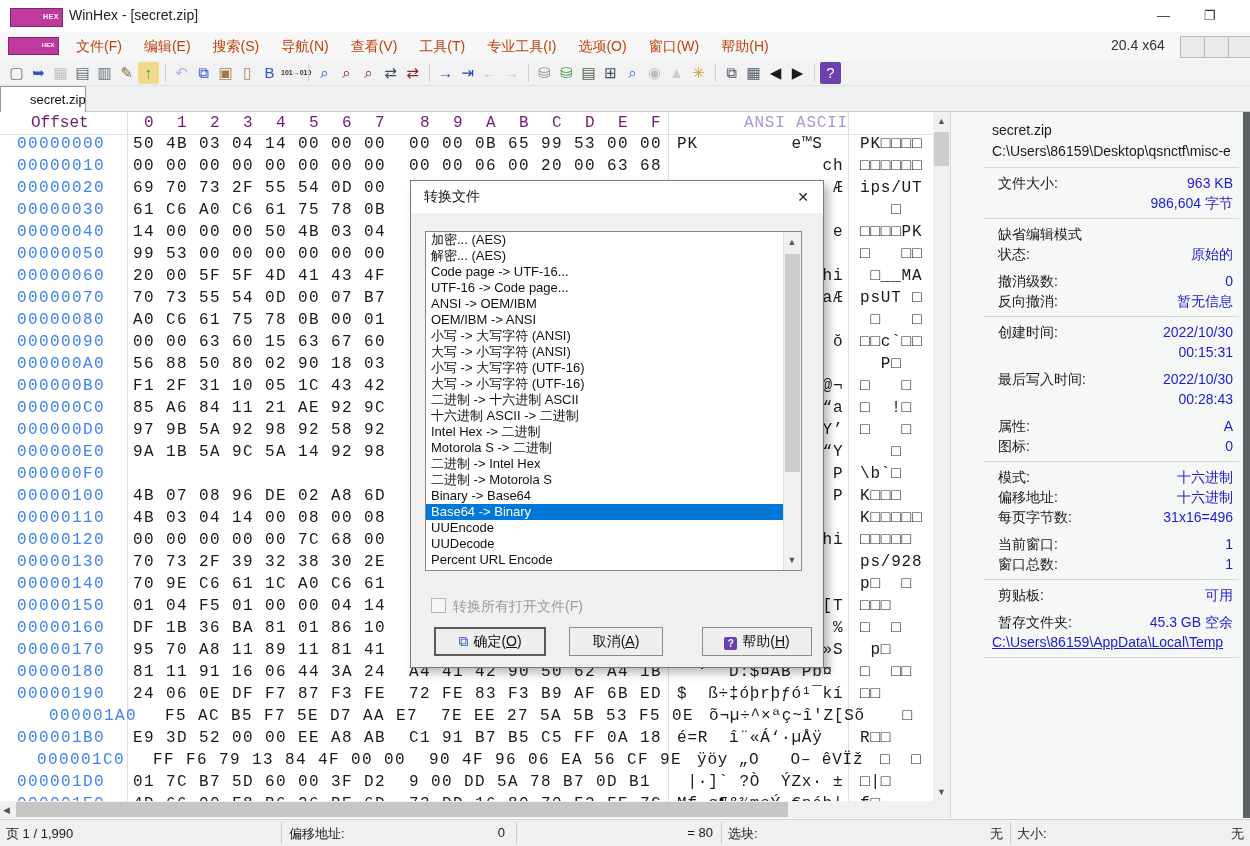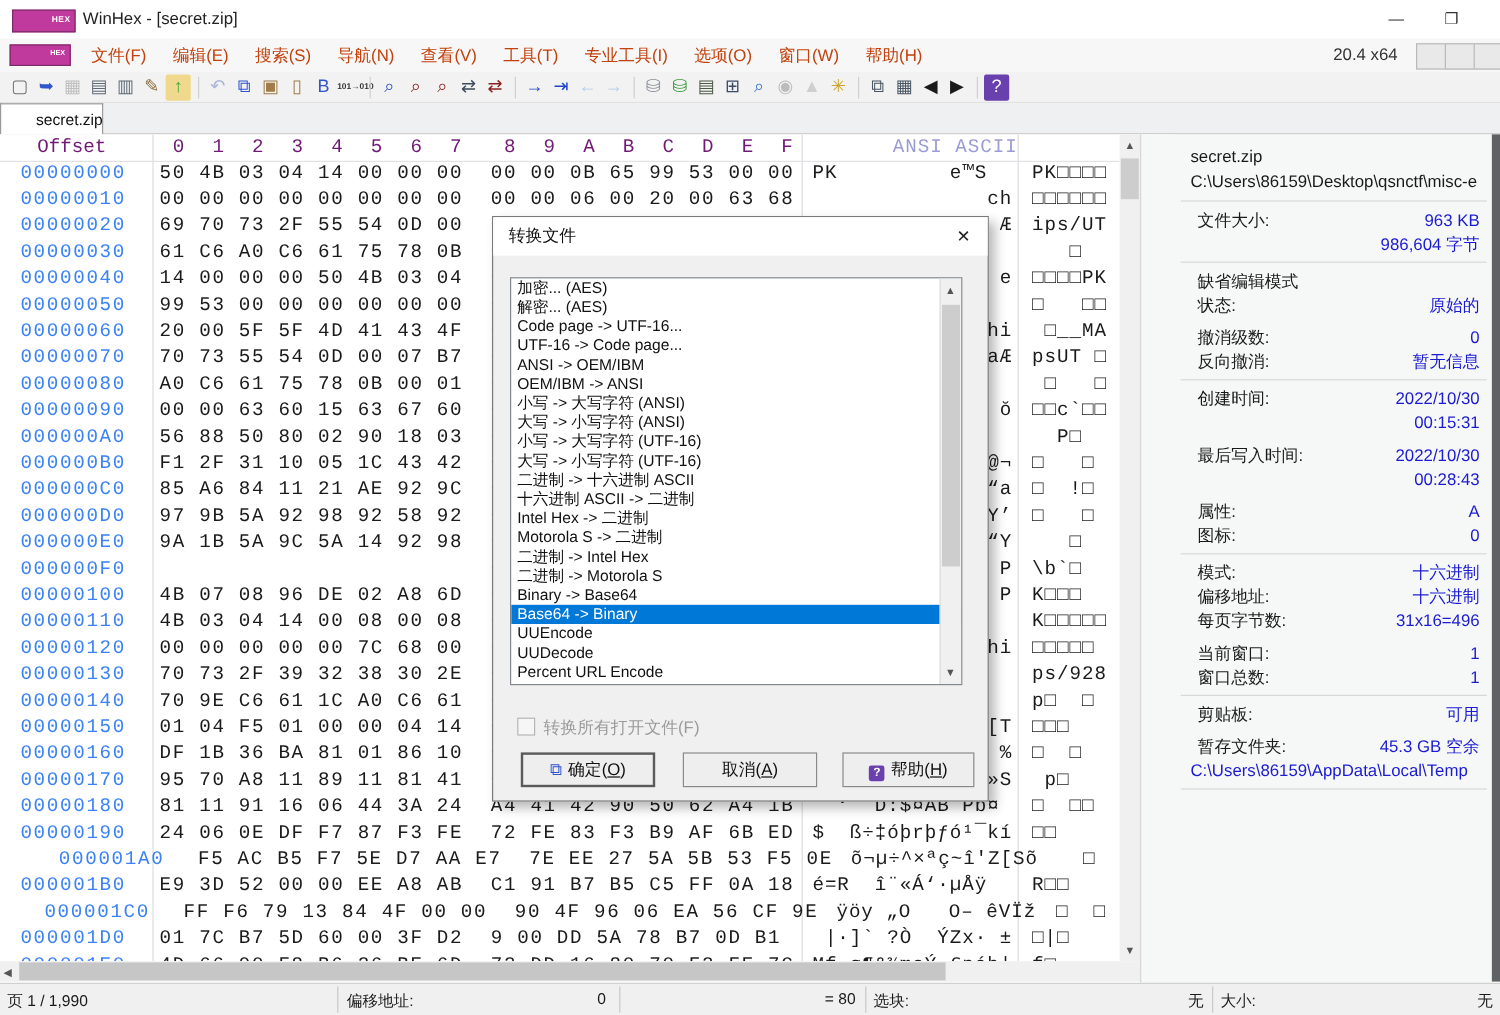--- a/index.html
+++ b/index.html
@@ -57,42 +57,42 @@
                    color:#666;font-size:9px;text-align:center;line-height:14px;}
   #right-strip{left:1243px;top:112px;width:7px;height:706px;background:#5f6265;}
   
   #panel{left:950px;top:112px;width:293px;height:707px;background:#f6f7f7;border-left:1px solid #d6d6d6;
          box-sizing:border-box;padding-top:8px;font-size:14px;color:#1a1a1a;}
   .pfile{padding-left:12px;height:21px;line-height:21px;white-space:nowrap;overflow:hidden;}
   .psep{height:1px;background:#d8d8d8;margin:5px 4px;}
   .prow{position:relative;height:20px;line-height:20px;padding-left:18px;white-space:nowrap;}
   .prow.gap{margin-top:7px;}
   .pvalue{position:absolute;right:10px;top:0;color:#1b1bd1;}
-  .ppath{color:#1b1bd1;padding-left:12px;overflow:hidden;}
+  .ppath{color:#1b1bd1;padding-left:12px;overflow:hidden;text-decoration:underline;}
   
   #dialog{left:410px;top:180px;width:414px;height:488px;background:#f0f0f0;border:1px solid #7a7a7a;
           box-sizing:border-box;box-shadow:5px 5px 9px rgba(0,0,0,.28);}
   #dlg-title{position:absolute;left:0;top:0;width:100%;height:32px;background:#ffffff;}
   #dlg-title-text{position:absolute;left:13px;top:7px;font-size:14px;color:#111;}
   #dlg-close{position:absolute;right:0;top:0;width:40px;height:32px;text-align:center;line-height:32px;font-size:14px;color:#222;}
   #dlg-list{position:absolute;left:14px;top:50px;width:377px;height:340px;background:#ffffff;
             border:1px solid #828790;box-sizing:border-box;overflow:hidden;}
   .dlg-item{height:16px;line-height:16px;font-size:13px;padding-left:5px;color:#111;white-space:nowrap;}
   .dlg-item.selected{background:#0078d7;color:#ffffff;}
   #dlg-list-sb{position:absolute;right:0;top:0;width:17px;height:100%;background:#f0f0f0;border-left:1px solid #dcdcdc;}
   #dlg-thumb{position:absolute;left:1px;top:22px;width:15px;height:218px;background:#cdcdcd;}
   #dlg-check{position:absolute;left:20px;top:416px;height:18px;line-height:18px;font-size:14px;color:#9b9b9b;}
   #dlg-checkbox{display:inline-block;width:13px;height:13px;background:#f6f6f6;border:1px solid #b6b6b6;
                 vertical-align:-2px;margin-right:7px;}
   .dlg-btn{position:absolute;top:446px;height:29px;background:#eeeeee;border:1px solid #8a8a8a;box-sizing:border-box;
            font-size:14px;color:#111;text-align:center;line-height:27px;}
   .dlg-btn .u{text-decoration:underline;}
   .btn-icon{display:inline-block;margin-right:5px;}
   #btn-ok{left:23px;width:112px;border:2px solid #5a5a5a;line-height:25px;}
-  #btn-cancel{left:158px;width:112px;}
+  #btn-cancel{left:158px;width:94px;}
   #btn-help{left:291px;width:110px;}
   #help-book{display:inline-block;width:13px;height:13px;background:#6a3fae;color:#fff;border-radius:2px;
              font-size:10px;font-weight:bold;line-height:13px;text-align:center;vertical-align:-1px;margin-right:5px;}
   
   #statusbar{left:0;top:819px;width:1250px;height:27px;background:#f0f0f0;border-top:1px solid #d0d0d0;
              box-sizing:border-box;font-size:13px;color:#1a1a1a;}
   .sdiv{position:absolute;top:2px;bottom:2px;width:1px;background:#c9c9c9;}
   .stext{position:absolute;top:5px;}
 </style>
 </head>

